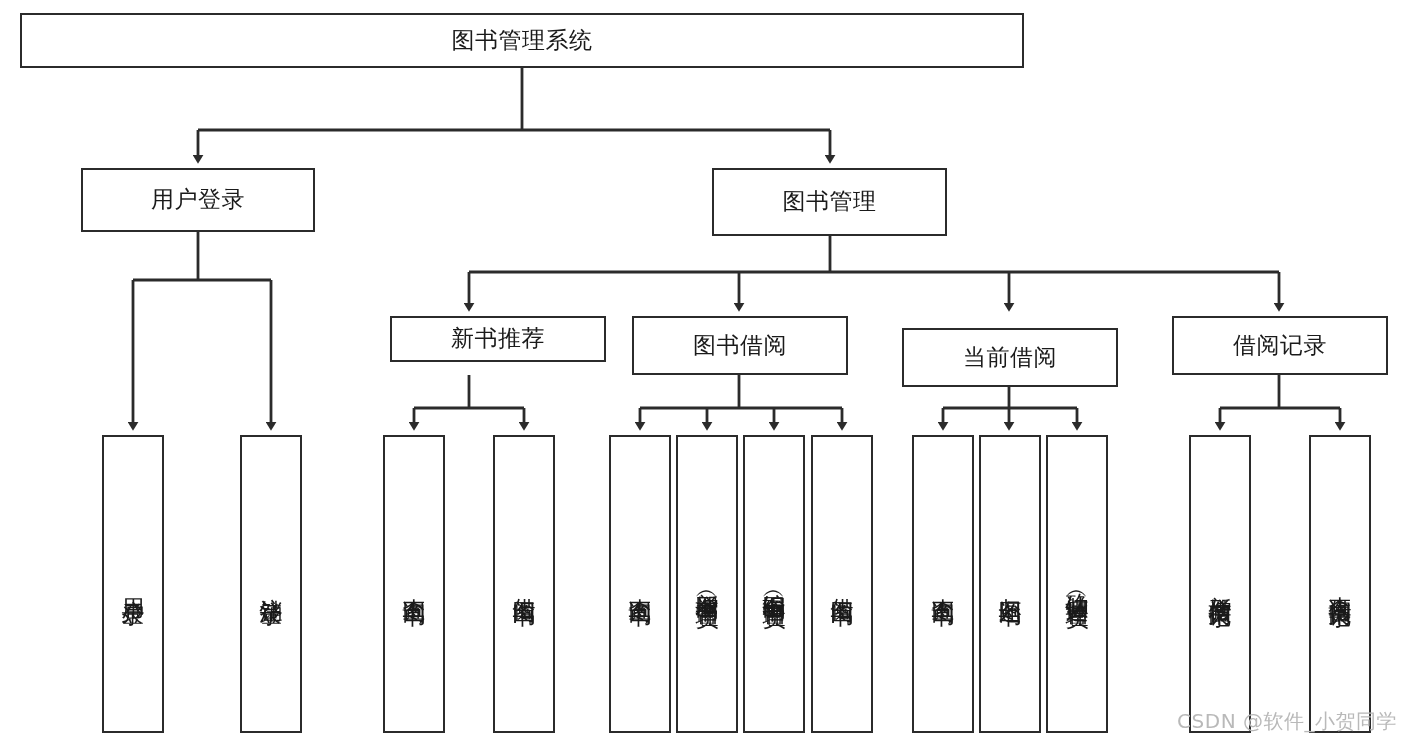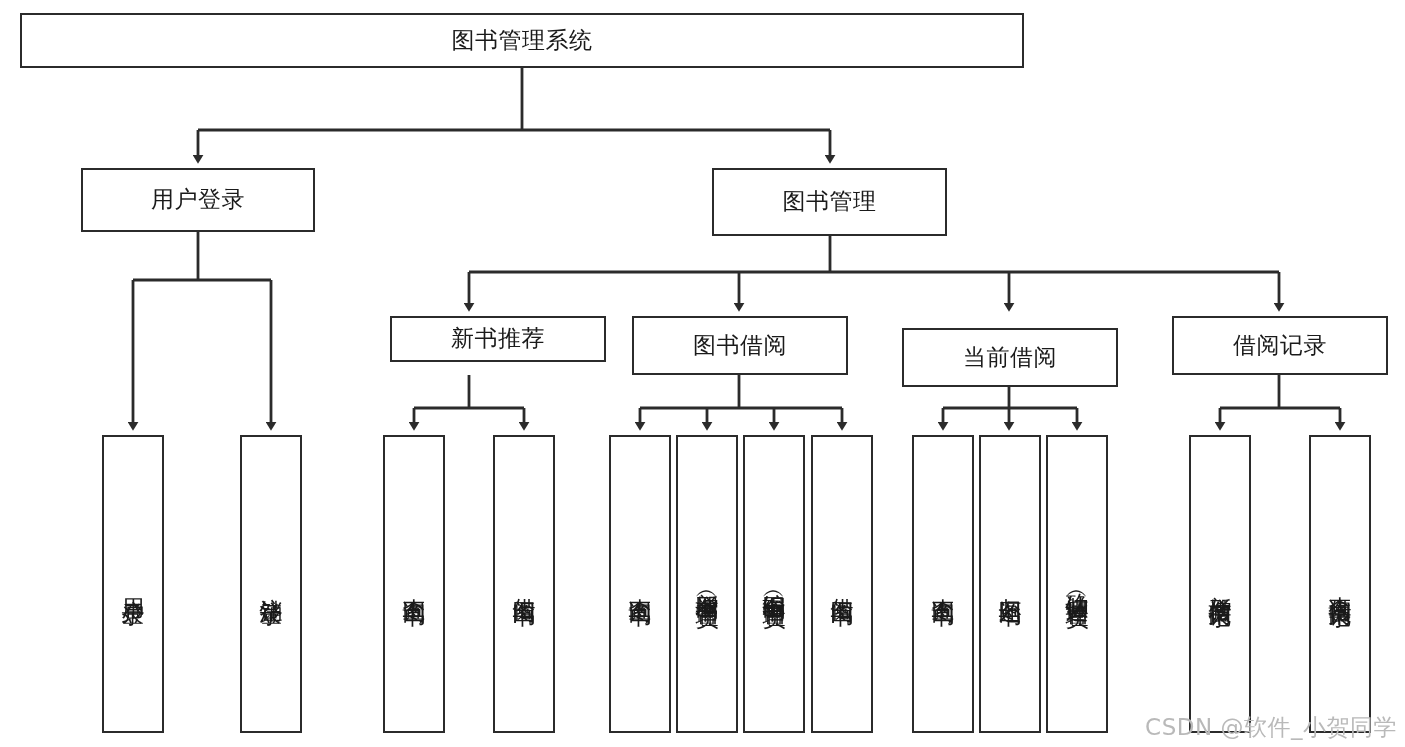--- a/index.html
+++ b/index.html
@@ -53,22 +53,22 @@
   }
   .node.v .vtxt {
     writing-mode: vertical-rl;
     text-orientation: upright;
     display: block;
     text-align: center;
   }
   #watermark {
     position: absolute;
     right: 8px;
-    bottom: 4px;
-    font-size: 23px;
+    bottom: 12px;
+    font-size: 20px;
     color: #b9b9b9;
     letter-spacing: 0.5px;
     z-index: 5;
     white-space: nowrap;
     font-family: "DejaVu Sans", "Liberation Sans", sans-serif;
   }
 </style>
 </head>
 <body>
 

